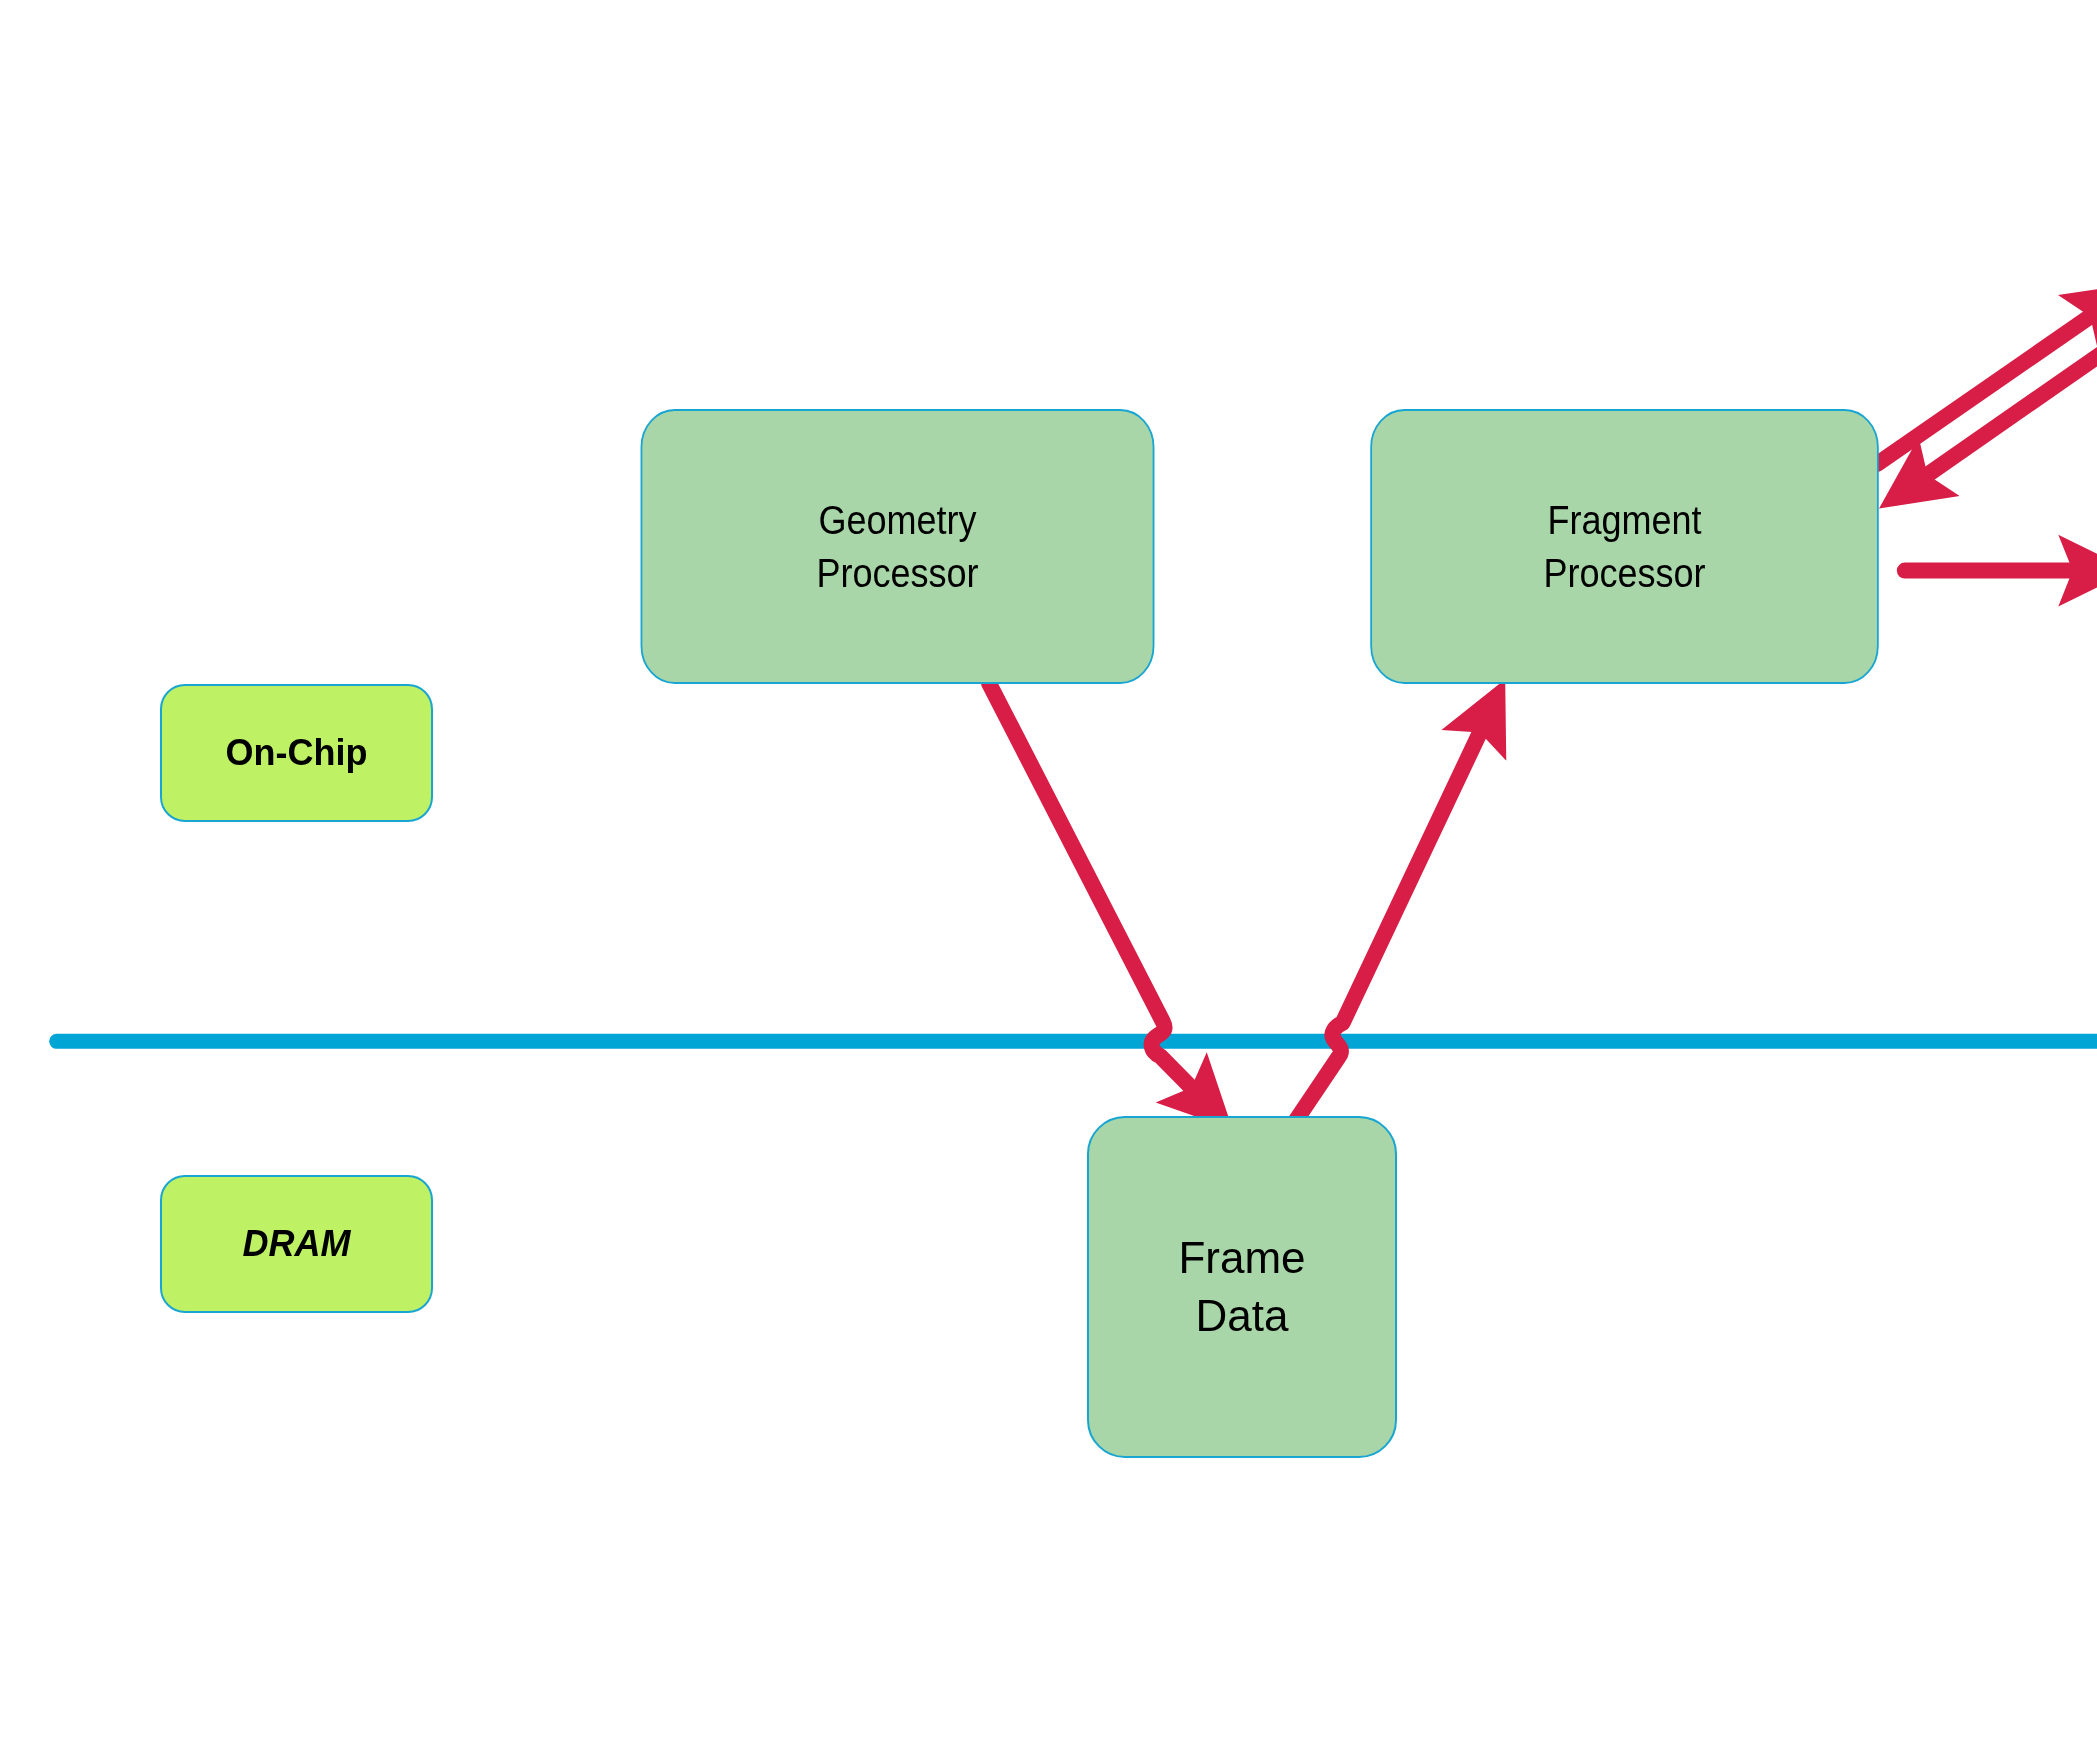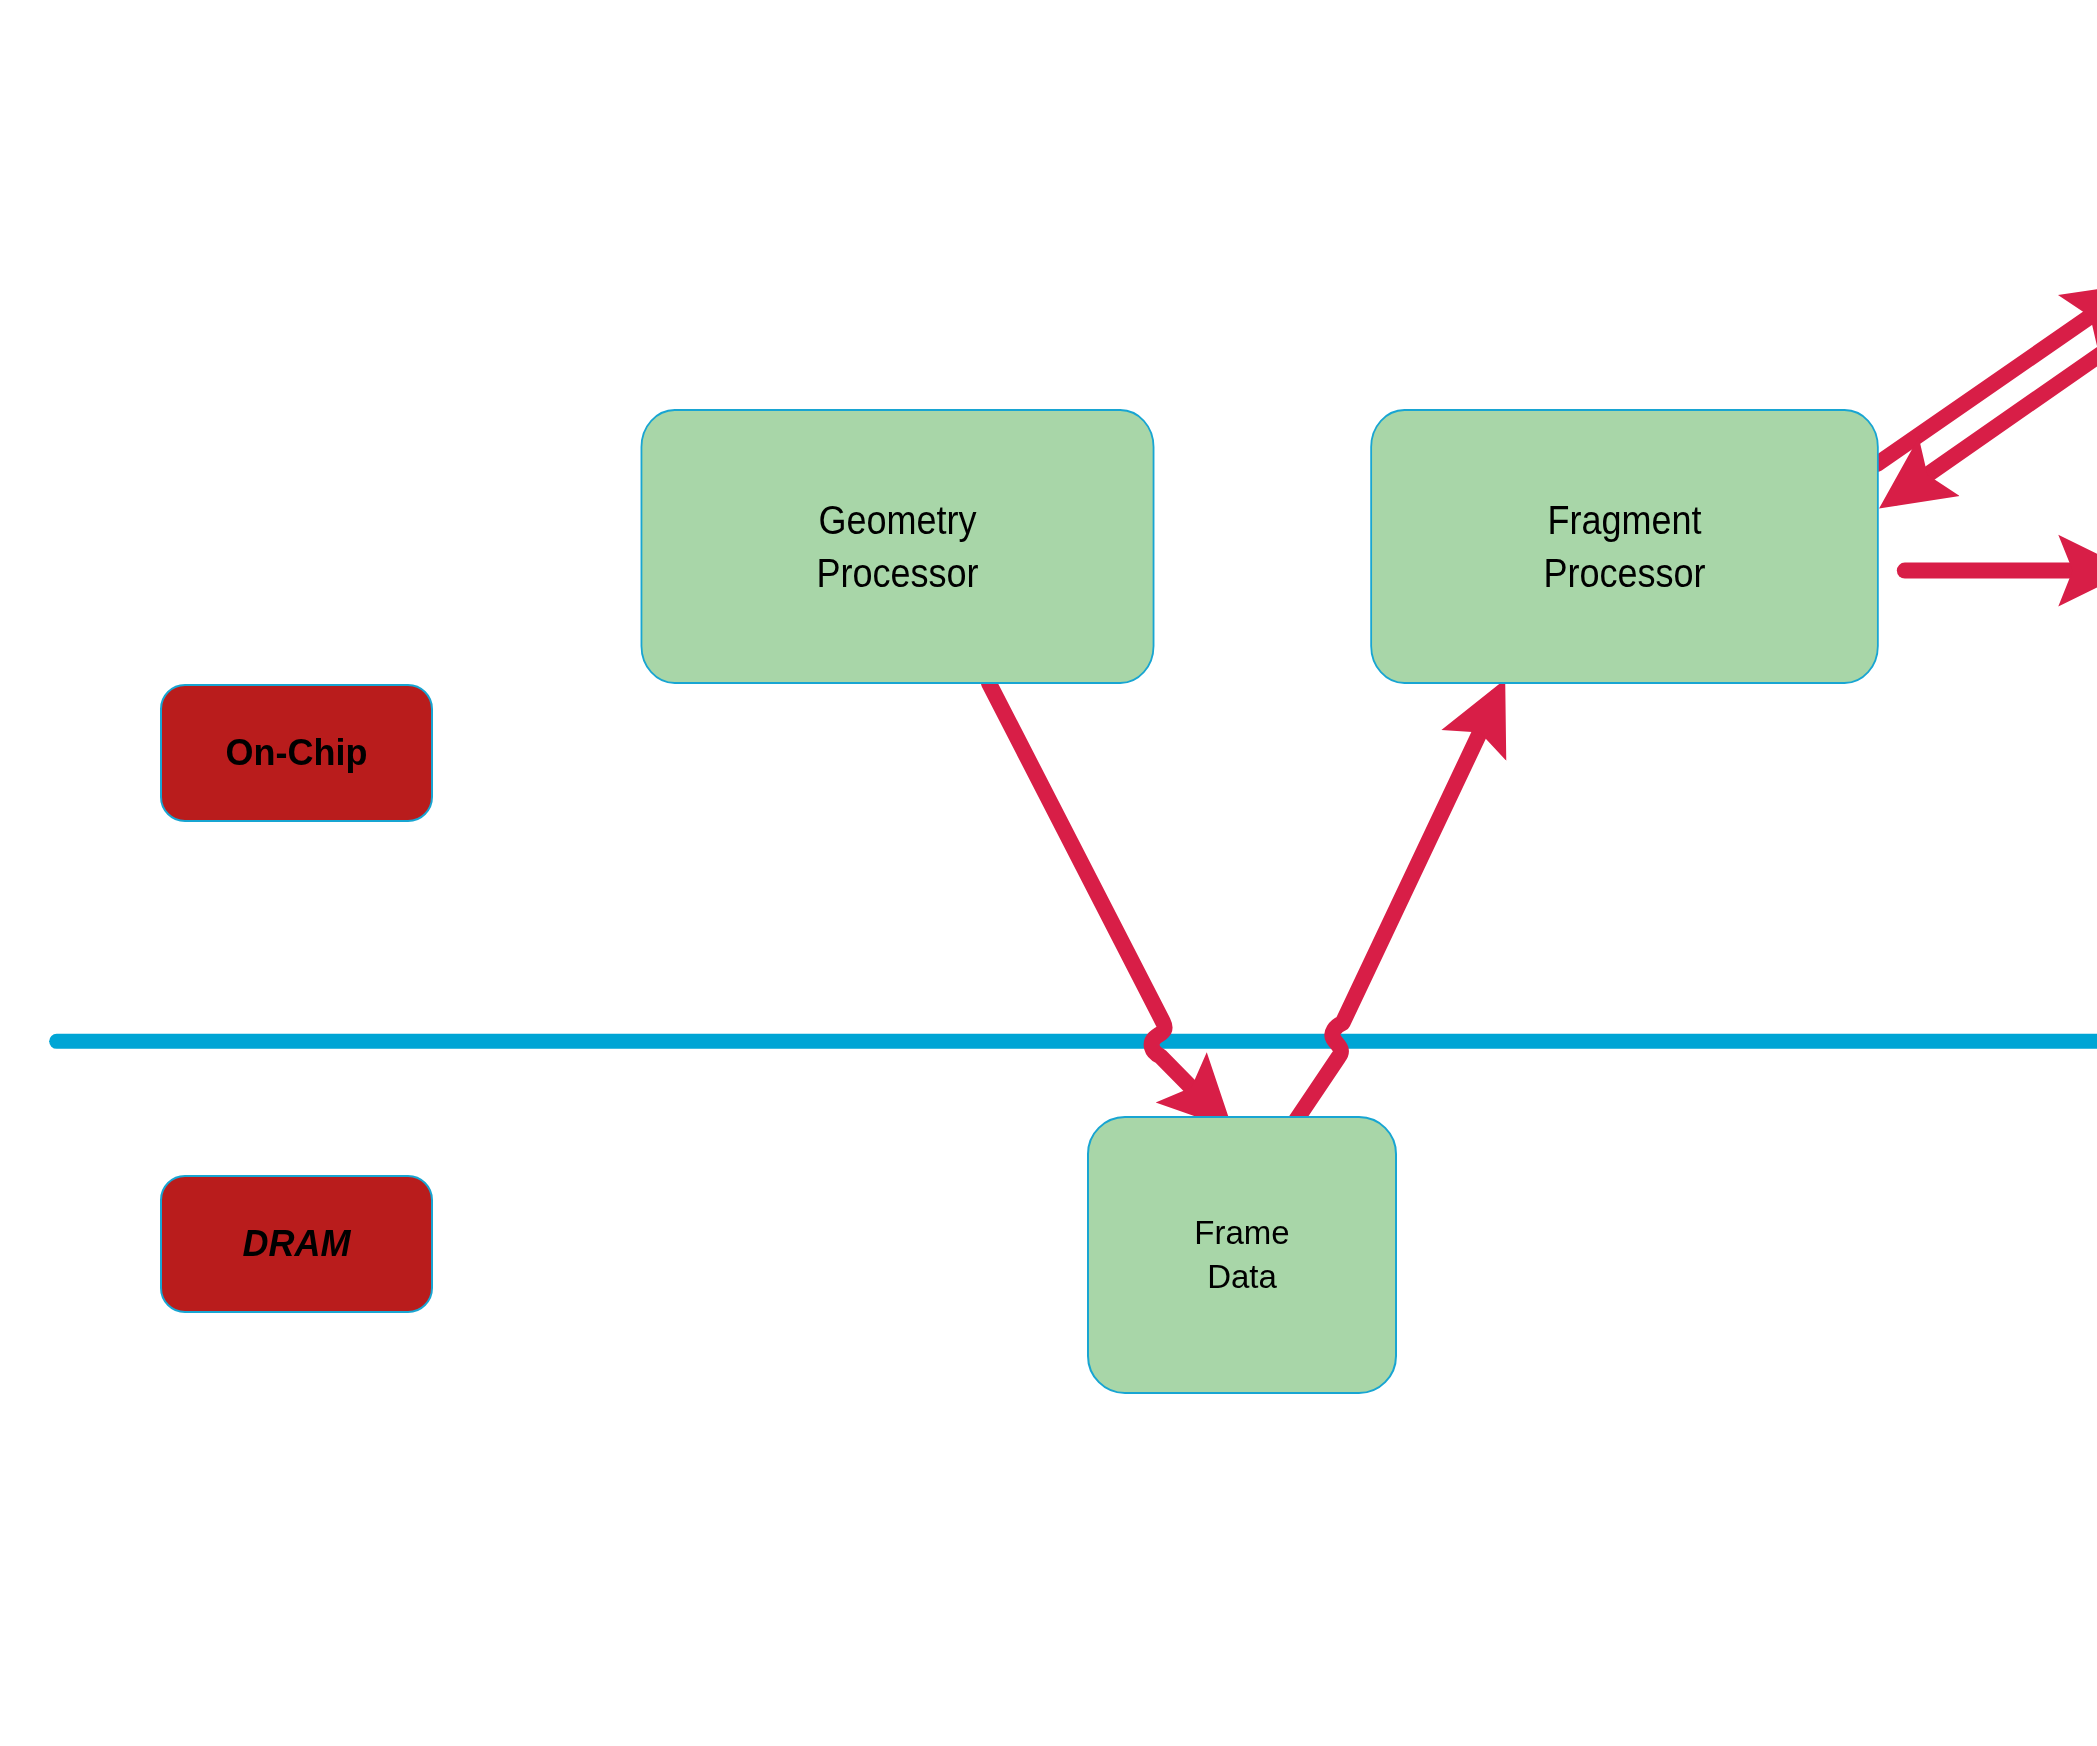--- a/index.html
+++ b/index.html
@@ -48,21 +48,21 @@
     display: block;
     white-space: nowrap;
   }
   .memlabel {
     position: absolute;
     box-sizing: border-box;
     display: flex;
     align-items: center;
     justify-content: center;
     text-align: center;
-    background: #b91c1c;
+    background: #bef264;
     border: 2.9px solid #18a5d2;
     border-radius: 25px;
     color: #000000;
     font-size: 36px;
     font-weight: bold;
     font-family: "Liberation Sans", sans-serif;
     z-index: 5;
   }
   .watermark {
     position: absolute;
@@ -145,21 +145,21 @@
   <div class="node condensed" style="left:612px; top:409px; width:571px; height:275px;">
     <span class="line">Geometry</span>
     <span class="line">Processor</span>
   </div>
 
   <div class="node condensed" style="left:1342px; top:409px; width:565px; height:275px;">
     <span class="line">Fragment</span>
     <span class="line">Processor</span>
   </div>
 
-  <div class="node" style="left:1087px; top:1116px; width:310px; height:278px; font-size:33px;">
+  <div class="node" style="left:1087px; top:1116px; width:310px; height:342px; font-size:44px;">
     <span class="line">Frame</span>
     <span class="line">Data</span>
   </div>
 
   <div class="watermark">知乎 @无我</div>
 
 </div>
 
 
 </body></html>

